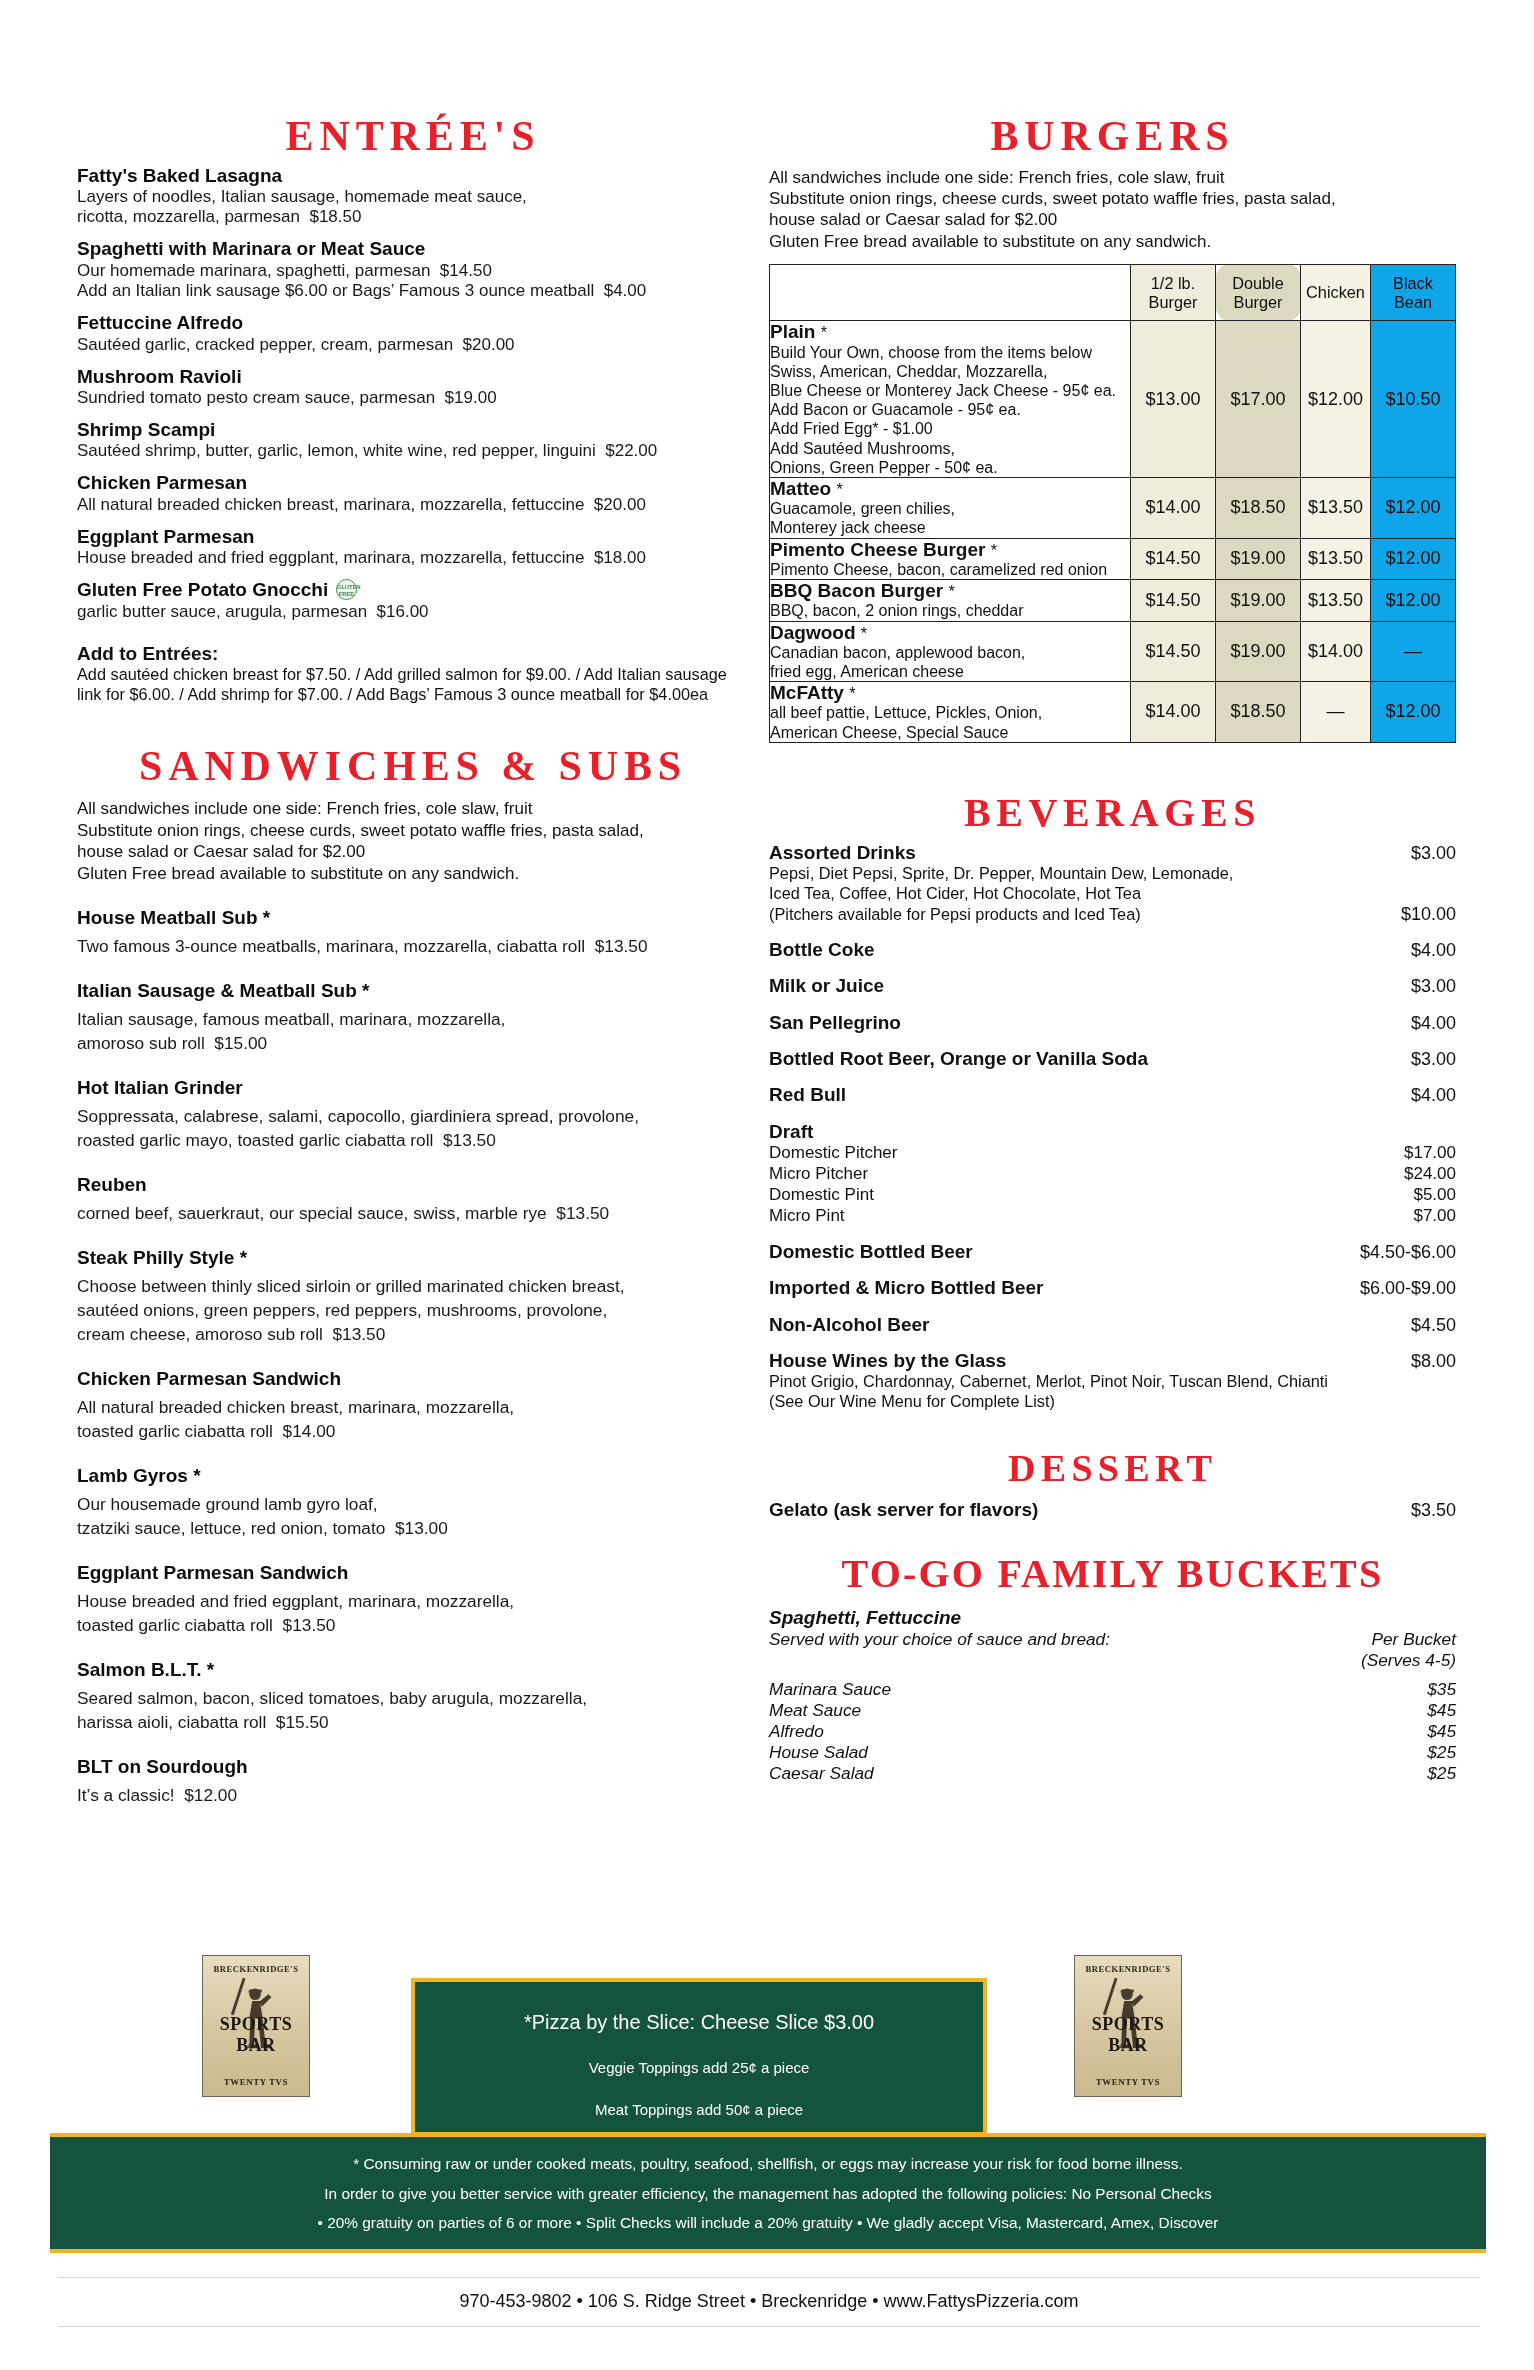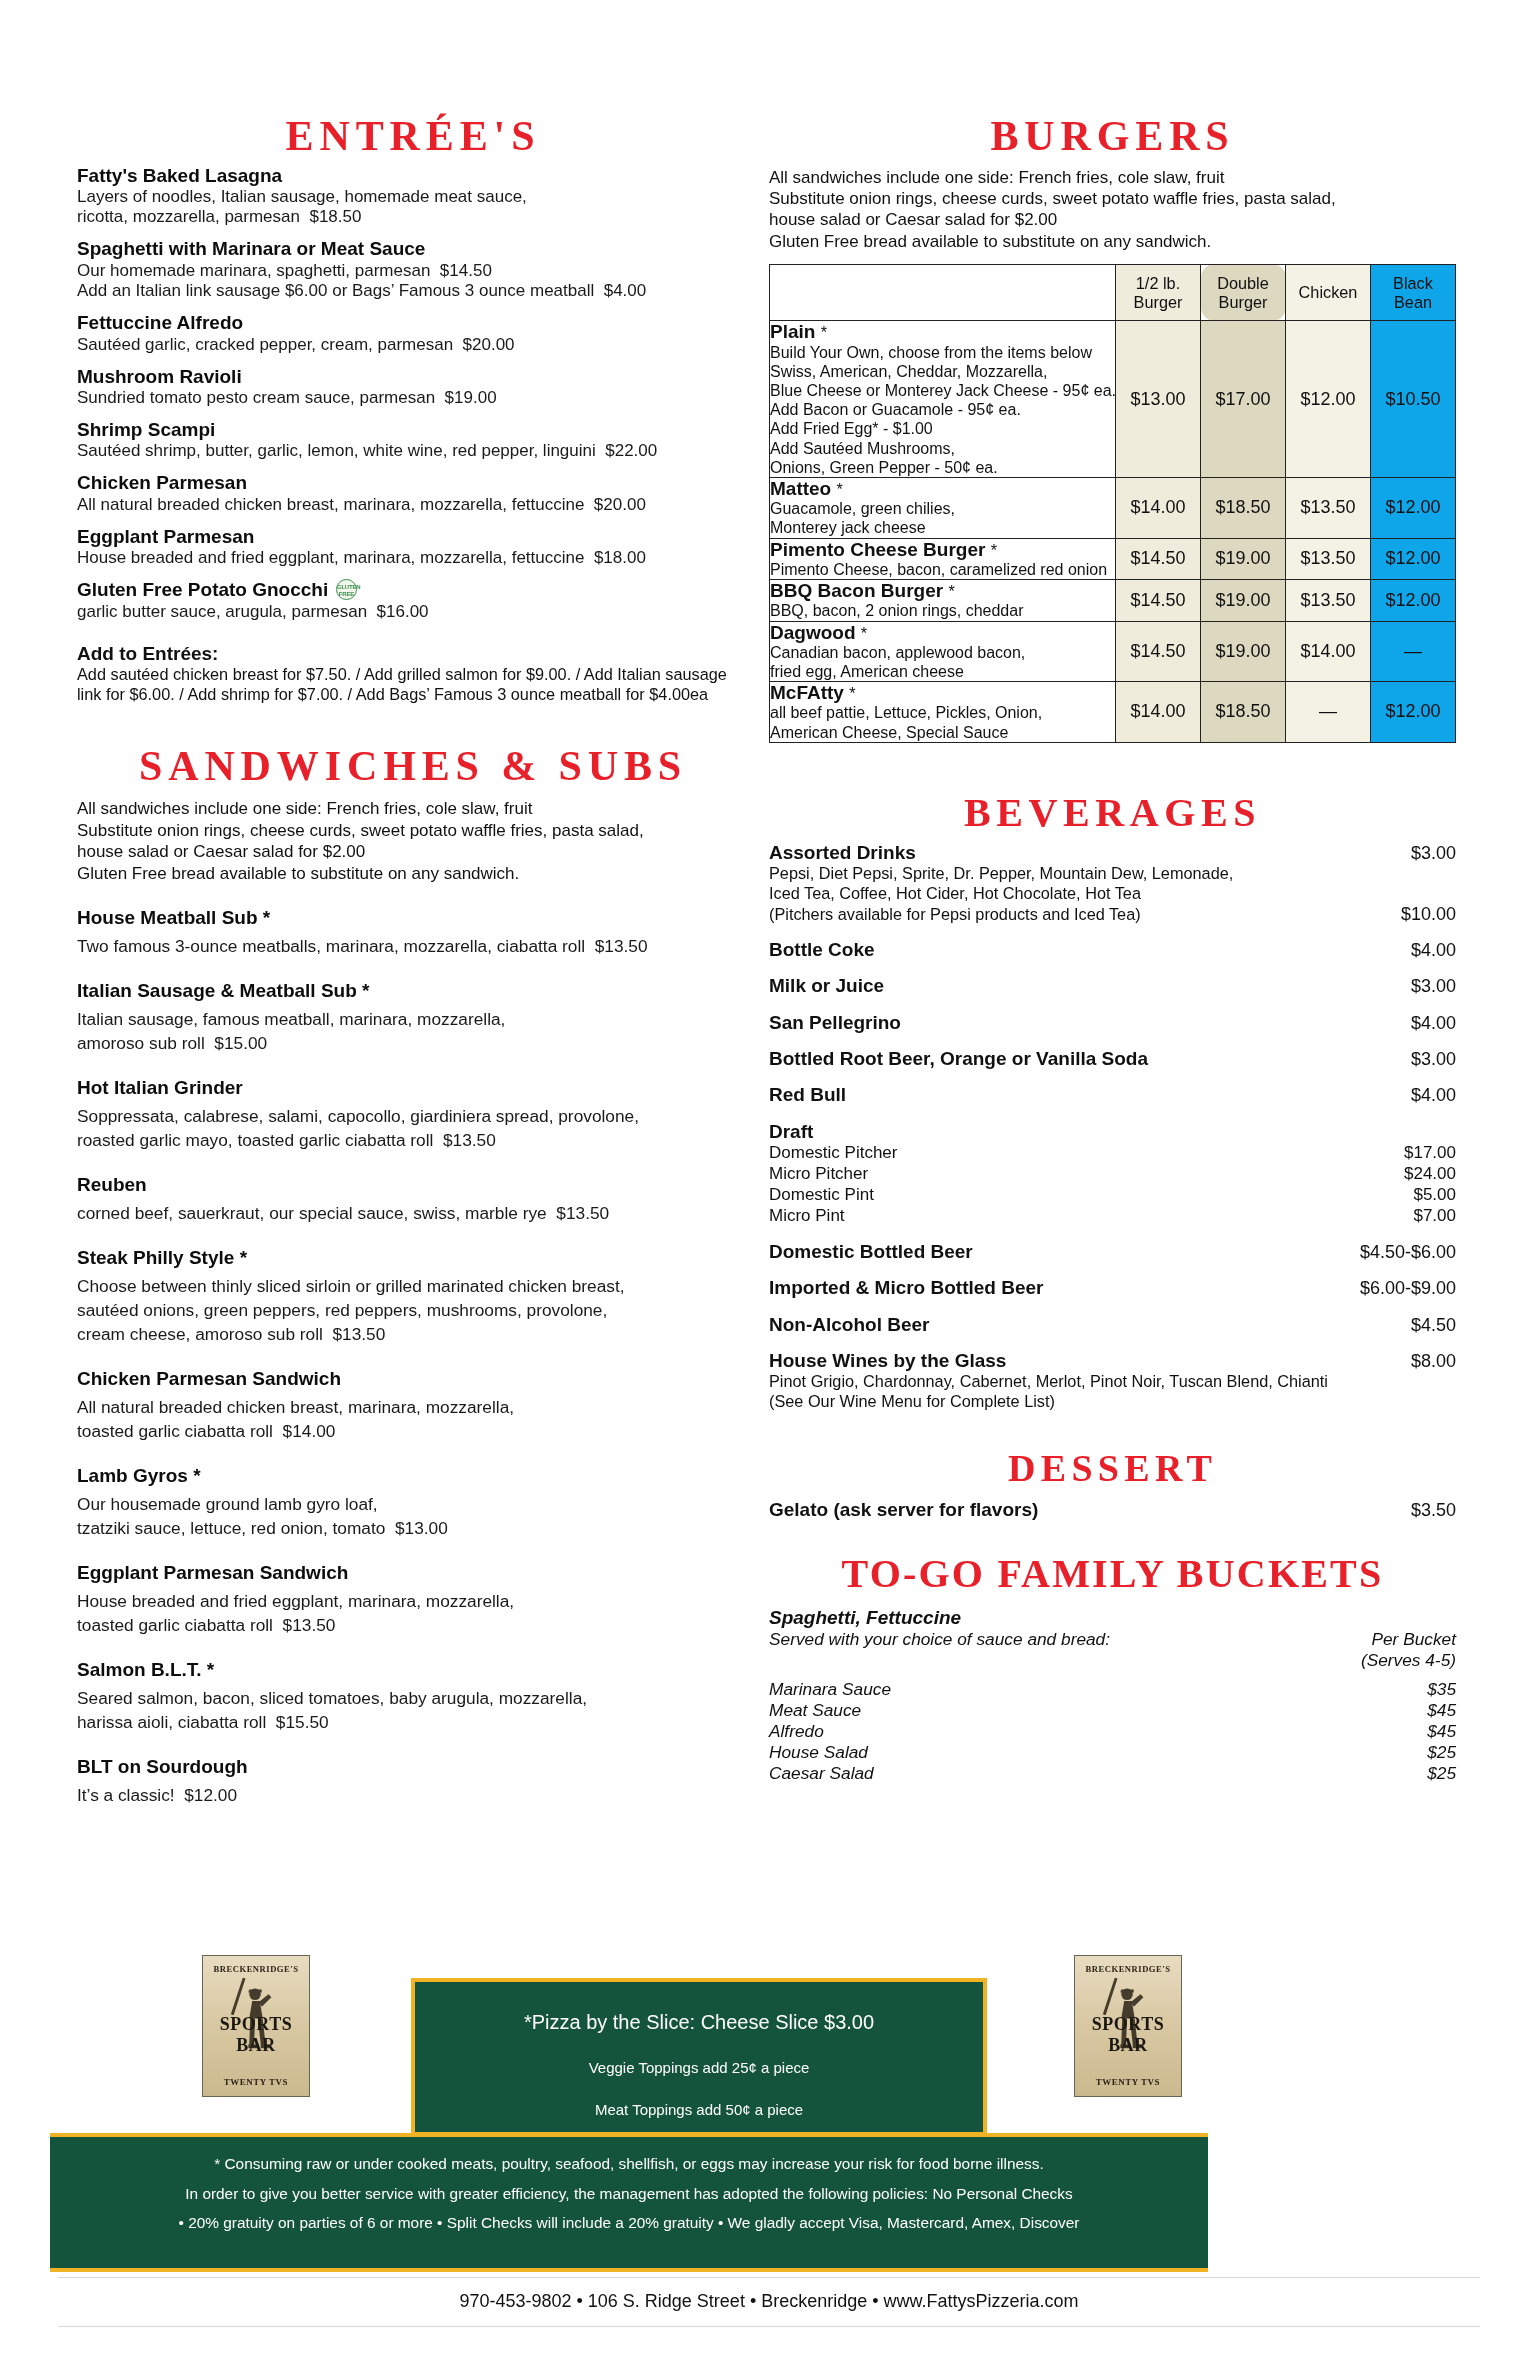--- a/index.html
+++ b/index.html
@@ -295,21 +295,21 @@
         <div>house salad or Caesar salad for $2.00</div>
         <div>Gluten Free bread available to substitute on any sandwich.</div>
       </div>
 
     <table class="burgers" id="burger-table" style="margin-top:11.5px;">
         <tbody>
           <tr>
             <th class="blank"></th>
             <th class="colhead bcol1" style="width:85px;">1/2 lb.<br>Burger</th>
             <th class="colhead bcol2" style="width:85px;border-radius:14px;">Double<br>Burger</th>
-            <th class="colhead bcol3" style="width:85px;">Chicken</th>
+            <th class="colhead bcol3" style="width:70px;">Chicken</th>
             <th class="colhead bcol4" style="width:85px;">Black<br>Bean</th>
           </tr>
           <tr>
             <td class="bname">
               <div class="t">Plain <span class="star">*</span></div>
               <div class="d">
                 <div>Build Your Own, choose from the items below</div>
                 <div>Swiss, American, Cheddar, Mozzarella,</div>
                 <div>Blue Cheese or Monterey Jack Cheese - 95¢ ea.</div>
                 <div>Add Bacon or Guacamole - 95¢ ea.</div>
@@ -550,21 +550,21 @@
     <div class="lg-mid">SPORTS BAR</div>
     <div class="lg-bot">TWENTY TVS</div>
   </div>
 
   <div class="slice-box" style="left:411px; top:1978px; width:576px; height:158px;">
     <div class="slice-title">*Pizza by the Slice: Cheese Slice  $3.00</div>
     <div class="slice-sub">Veggie Toppings add 25¢ a piece</div>
     <div class="slice-sub">Meat Toppings add 50¢ a piece</div>
   </div>
 
-  <div class="policy-box" style="left:50px; top:2133px; width:1158px; padding:19px 0 37px;">
+  <div class="policy-box" style="left:50px; top:2133px; width:1436px; padding:19px 0 18px;">
     <div style="margin-bottom:13.4px;">* Consuming raw or under cooked meats, poultry, seafood, shellfish, or eggs may increase your risk for food borne illness.</div>
     <div style="margin-bottom:13.4px;">In order to give you better service with greater efficiency, the management has adopted the following policies: No Personal Checks</div>
     <div>• 20% gratuity on parties of 6 or more • Split Checks will include a 20% gratuity • We gladly accept Visa, Mastercard, Amex, Discover</div>
   </div>
 
   <div class="contact-bar" style="left:58px; top:2277px; width:1422px;">
     <span>970-453-9802 • 106 S. Ridge Street • Breckenridge • www.FattysPizzeria.com</span>
   </div>
 
 </div>

